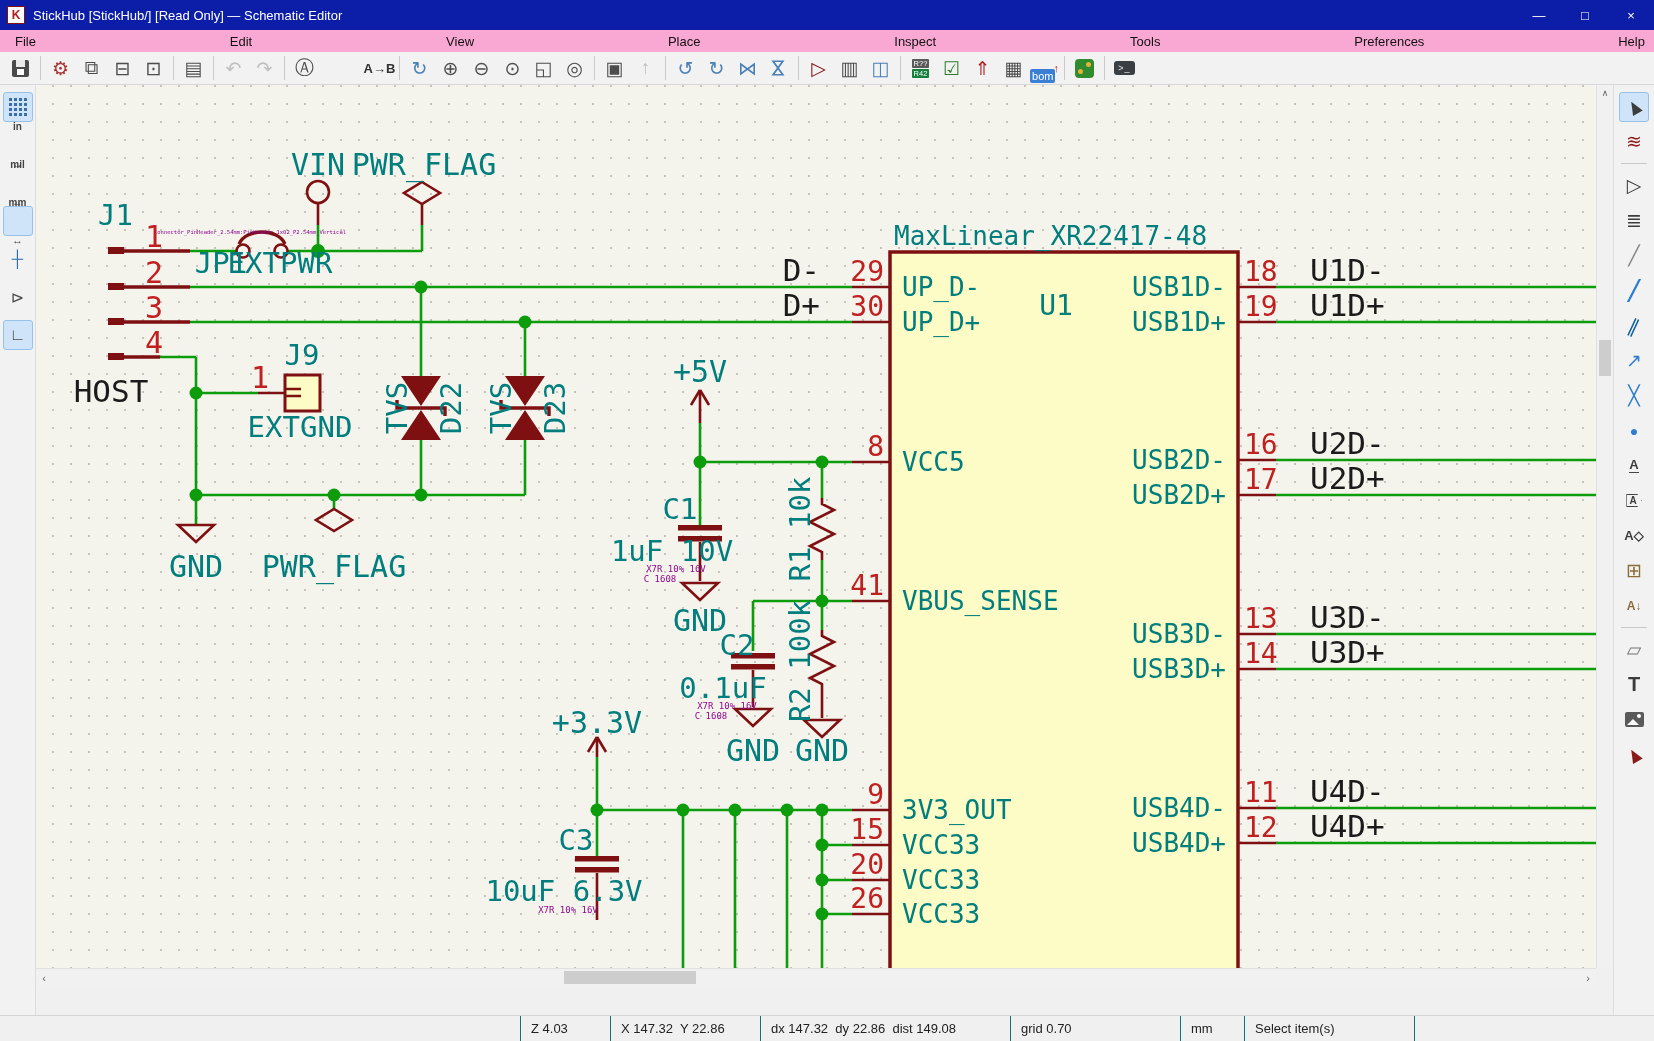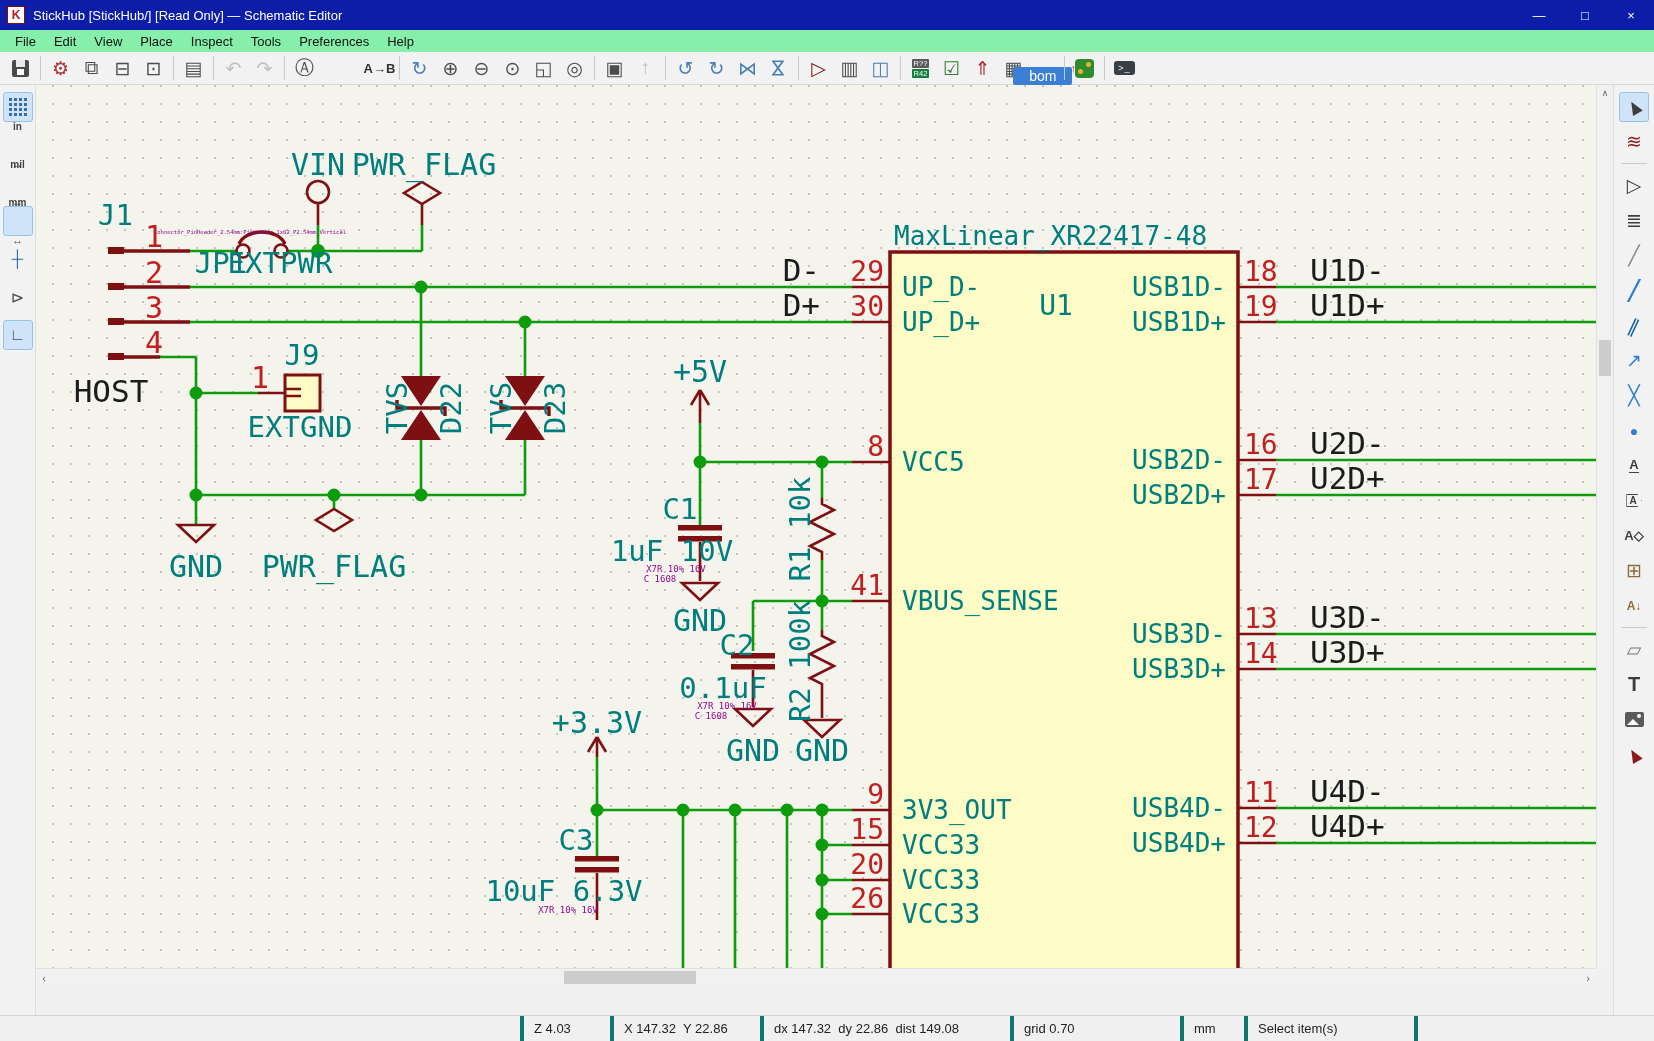--- a/index.html
+++ b/index.html
@@ -8,36 +8,36 @@
 
   
   .titlebar { height:30px; background:#0c1da8; display:flex; align-items:center; color:#fff; flex:0 0 auto; }
   .app-icon { width:18px; height:18px; margin:0 8px 0 7px; background:#fff; border:1px solid #7e1012;
               color:#b02020; font-size:12px; font-weight:bold; display:flex; align-items:center; justify-content:center; }
   .title-text { font-size:13px; }
   .win-btns { margin-left:auto; display:flex; height:100%; }
   .win-btn { width:46px; height:100%; display:flex; align-items:center; justify-content:center; font-size:13px; color:#fff; }
 
   
-  .menubar { height:22px; background:#86efac; display:flex; align-items:center; padding-left:6px; flex:0 0 auto; }
+  .menubar { height:22px; background:#f9a8d4; display:flex; align-items:center; padding-left:6px; flex:0 0 auto;justify-content:space-between; }
   .menu-item { font-size:13px; color:#111; padding:2px 9px; }
 
   
   .toolbar { height:33px; background:#f2f2f2; border-bottom:1px solid #d9d9d9; display:flex; align-items:center; padding-left:5px; flex:0 0 auto; }
   .ti { width:31px; height:28px; display:flex; align-items:center; justify-content:center; font-size:19px; color:#4d4d4d; }
   .ti.dis { color:#c0c0c0; }
   .ti.blue { color:#4a80b8; }
   .sep { width:1px; height:24px; background:#c9c9c9; margin:0 4px; }
   .floppy { width:17px; height:17px; background:#4a4a4a; position:relative; border-radius:2px; }
   .floppy::before { content:""; position:absolute; top:0; left:4px; right:4px; height:7px; background:#e9e9e9; }
   .floppy::after { content:""; position:absolute; bottom:2px; left:5px; right:5px; height:6px; background:#fff; }
   .annot { flex-direction:column; gap:1px; }
   .an1 { background:#5a5a5a; color:#fff; font-size:7.5px; line-height:9px; padding:0 2px; border-radius:1px; }
   .an2 { background:#15803d; color:#fff; font-size:7.5px; line-height:9px; padding:0 2px; border-radius:1px; }
-  .bombox { background:#3b7fd4; color:#fff; font-size:14px; padding:1px 16px; border-radius:2px;margin-top:15px; }
+  .bombox { background:#3b7fd4; color:#fff; font-size:11px; padding:1px 2px; border-radius:2px;margin-top:15px; }
   .bomarrow { color:#c22222; font-size:11px; margin-left:-2px; }
   .pcbbox { width:19px; height:19px; background:#2e8b2e; border-radius:4px; position:relative; }
   .pcbbox::before { content:""; position:absolute; left:3px; bottom:4px; width:5px; height:5px; border-radius:50%; background:#e8b23a; }
   .pcbbox::after { content:""; position:absolute; right:3px; top:3px; width:5px; height:5px; border-radius:50%; background:#e8b23a; }
   .conbox { background:#3a3f44; color:#eee; font-size:9px; border-radius:3px; padding:2px 4px; letter-spacing:1px; }
   .abtext { font-size:13px; font-weight:bold; color:#333;margin-left:44px; }
 
   
   .workspace { position:relative; flex:1 1 auto; background:#f0f0f0; }
   .lbar { position:absolute; left:0; top:0; bottom:0; width:36px; background:#f2f2f2; border-right:1px solid #ddd; display:flex; flex-direction:column; align-items:center; padding-top:3px; }
@@ -69,21 +69,21 @@
   .vs-arrow { width:100%; height:16px; display:flex; align-items:center; justify-content:center; font-size:9px; color:#666; }
   .vs-thumb { position:absolute; left:2px; right:2px; top:255px; height:36px; background:#cdcdcd; }
   .hscroll { position:absolute; left:36px; top:883px; width:1560px; height:18px; background:#f1f1f1; border-top:1px solid #e0e0e0; display:flex; align-items:center; }
   .hs-arrow { width:16px; height:100%; display:flex; align-items:center; justify-content:center; font-size:11px; color:#666; }
   .hs-track { position:relative; flex:1; height:100%; }
   .hs-thumb { position:absolute; left:512px; width:132px; top:2px; bottom:2px; background:#cdcdcd; }
 
   
   .statusbar { height:26px; background:#f0f0f0; border-top:1px solid #d4d4d4; display:flex; align-items:center; flex:0 0 auto; font-size:13px; color:#222; }
   .scell { height:100%; display:flex; align-items:center; padding-left:10px; white-space:pre; }
-  .scell + .scell { border-left:4px solid #0f766e; }
+  .scell + .scell { border-left:1px solid #0f766e; }
   .sc0 { width:520px; } .sc1 { width:90px; } .sc2 { width:150px; } .sc3 { width:250px; }
   .sc4 { width:170px; } .sc5 { width:64px; } .sc6 { width:170px; } .sc7 { flex:1; }
 
   
   svg text { font-family:"DejaVu Sans Mono",monospace; }
   .t  { fill:#007d7d; }
   .tb { fill:#1b1b1b; }
   .tr { fill:#c02020; }
   .tp { fill:#900a90; }
   .f55 { font-size:5.5px; } .f9 { font-size:9px; }

